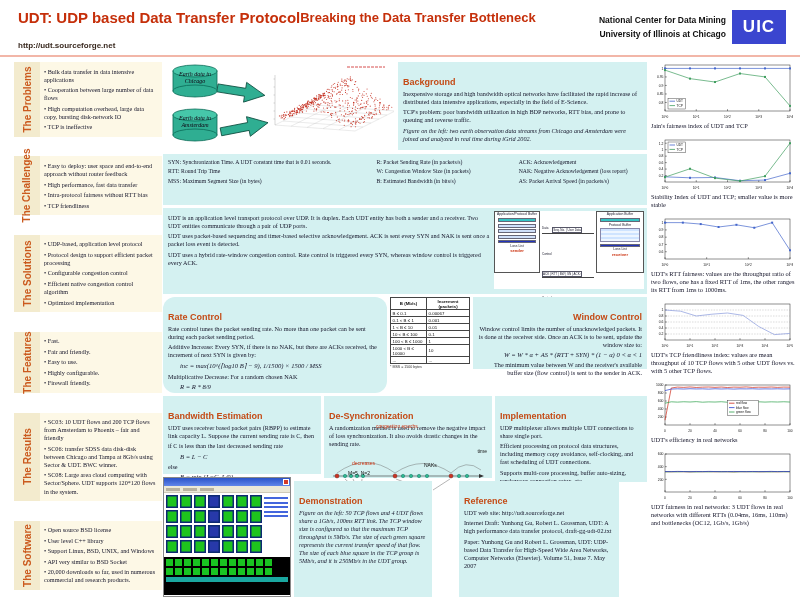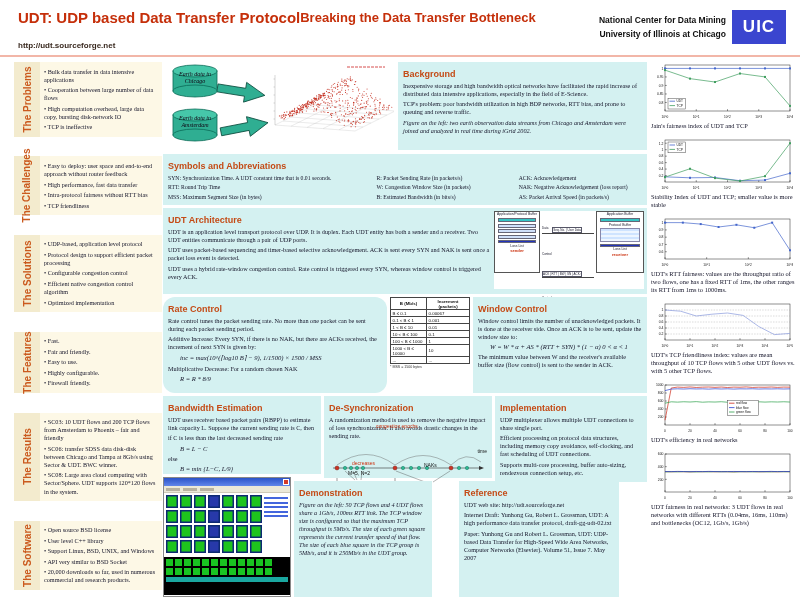--- a/index.html
+++ b/index.html
@@ -16,21 +16,21 @@
   .sidebar{position:absolute;left:14px;top:62px;width:148px;height:528px;display:flex;flex-direction:column;justify-content:space-between;}
   .side-sec{display:flex;}
   .side-label{width:26px;background:#f3ebce;display:flex;align-items:center;justify-content:center;overflow:visible;}
   .side-label span{transform:rotate(-90deg);white-space:nowrap;font-family:"Liberation Sans",sans-serif;font-weight:bold;font-size:10px;color:#cb5a1e;}
   .side-content{flex:1;background:#fdf8e6;padding:3px 4px;}
   .bullet{font-size:6.2px;line-height:1.3;color:#15152a;margin:2.5px 0;}
   .bullet::before{content:"• ";}
   
   .middle{position:absolute;left:163px;top:60px;width:486px;height:539px;}
   .panel{position:absolute;background:#d4f1f1;padding:3px 5px;}
-  .panel h3{font-family:"Liberation Sans",sans-serif;font-weight:bold;font-size:9px;color:#c44b16;margin:4px 0 2px 0;}
+  .panel h3{font-family:"Liberation Sans",sans-serif;font-weight:bold;font-size:9px;color:#c44b16;margin:12px 0 2px 0;}
   .panel p{font-size:6.2px;line-height:1.3;color:#15152a;margin:2.5px 0;}
   .italic{font-style:italic;}
   .formula{font-style:italic;font-size:6.6px;margin:2px 0 3px 12px;color:#15152a;}
   .fig-top{position:absolute;left:0;top:0;width:233px;height:90px;background:#fff;}
   .cyl{position:absolute;width:48px;height:36px;}
   .cyl1{left:8px;top:4px;} .cyl2{left:8px;top:48px;}
   .cyl-label{position:absolute;left:2px;top:7px;width:44px;text-align:center;font-size:6px;font-style:italic;color:#101;line-height:1.1;}
   .arrows{position:absolute;left:54px;top:2px;z-index:2;}
   .scatter{position:absolute;left:96px;top:1px;}
   .bg-panel{left:235px;top:2px;width:249px;height:88px;}
@@ -52,21 +52,21 @@
   .flow{border-bottom:0.5px solid #444;margin-bottom:7px;position:relative;}
   .flow-lab{font-size:3px;color:#223;font-family:"Liberation Sans",sans-serif;}
   .chip{display:inline-block;max-width:40px;overflow:hidden;white-space:nowrap;font-size:3px;background:#fff;border:0.5px solid #556;color:#223;font-family:"Liberation Sans",sans-serif;vertical-align:bottom;}
   .udp{color:#cc3311;font-size:4.2px;text-align:center;margin-top:2px;font-family:"Liberation Sans",sans-serif;font-weight:bold;}
   .rate{left:0;top:237px;width:224px;height:96px;border-radius:12px;}
   .rate-table-wrap{position:absolute;left:227px;top:237px;width:80px;height:96px;background:#fff;}
   table.bt{border-collapse:collapse;width:100%;font-size:4.4px;font-family:"Liberation Sans",sans-serif;color:#111;}
   table.bt th,table.bt td{border:0.5px solid #444;padding:0.5px 1.5px;text-align:left;}
   table.bt th{font-weight:bold;text-align:center;}
   .bt-foot{font-size:3.6px;color:#333;margin-top:1px;font-family:"Liberation Sans",sans-serif;}
-  .window{left:310px;top:237px;width:174px;height:96px;}
+  .window{left:310px;top:237px;width:174px;height:72px;text-align:right;}
   .bandwidth{left:0;top:336px;width:158px;height:78px;}
   .desync{left:161px;top:336px;width:168px;height:82px;}
   .desync .lbl{position:absolute;font-size:5px;font-family:"Liberation Sans",sans-serif;}
   .l-red{color:#cc3311;}
   .impl{left:332px;top:336px;width:152px;height:86px;}
   .demo-window{position:absolute;left:0;top:417px;width:128px;height:120px;border:1px solid #888;background:#fff;}
   .dw-title{height:8px;background:linear-gradient(#2a52c8,#6186ea);position:relative;}
   .dw-close{position:absolute;right:1px;top:1px;width:6px;height:6px;background:#d33a2a;border:0.5px solid #fff;}
   .dw-toolbar{height:7px;background:#ece9d8;border-bottom:1px solid #cfcab8;display:flex;align-items:center;gap:3px;padding:0 2px;}
   .dw-toolbar i{display:block;width:14px;height:3px;background:#b8b2a0;}
@@ -745,42 +745,40 @@
     </div>
 
     <section class="panel bg-panel">
       <h3>Background</h3>
       <p>Inexpensive storage and high bandwidth optical networks have facilitated the rapid increase of distributed data intensive applications, especially in the field of E-Science.</p>
       <p>TCP's problem: poor bandwidth utilization in high BDP networks, RTT bias, and prone to queuing and reverse traffic.</p>
       <p class="italic">Figure on the left: two earth observation data streams from Chicago and Amsterdam were joined and analyzed in real time during iGrid 2002.</p>
     </section>
 
     <section class="panel symbols">
-      <h3>Symbols and Abbreviations</h3>
       <div class="sym-cols">
         <div class="sym-c1">
           <p>SYN: Synchronization Time. A UDT constant time that is 0.01 seconds.</p>
           <p>RTT: Round Trip Time</p>
           <p>MSS: Maximum Segment Size (in bytes)</p>
         </div>
         <div class="sym-c2">
           <p>R: Packet Sending Rate (in packets/s)</p>
           <p>W: Congestion Window Size (in packets)</p>
           <p>B: Estimated Bandwidth (in bits/s)</p>
         </div>
         <div class="sym-c3">
           <p>ACK: Acknowledgement</p>
           <p>NAK: Negative Acknowledgement (loss report)</p>
           <p>AS: Packet Arrival Speed (in packets/s)</p>
         </div>
       </div>
     </section>
 
     <section class="panel arch">
-      <h3>UDT Architecture</h3>
       <p>UDT is an application level transport protocol over UDP. It is duplex. Each UDT entity has both a sender and a receiver. Two UDT entities communicate through a pair of UDP ports.</p>
       <p>UDT uses packet-based sequencing and timer-based selective acknowledgement. ACK is sent every SYN and NAK is sent once a packet loss event is detected.</p>
       <p>UDT uses a hybrid rate-window congestion control. Rate control is triggered every SYN, whereas window control is triggered every ACK.</p>
       <div class="arch-diagram">
         <div class="snd">
           <div class="tiny-label">Application/Protocol Buffer</div>
           <div class="bar teal"></div>
           <div class="bar lb"></div>
           <div class="bar lb"></div>
           <div class="bar lb"></div>

